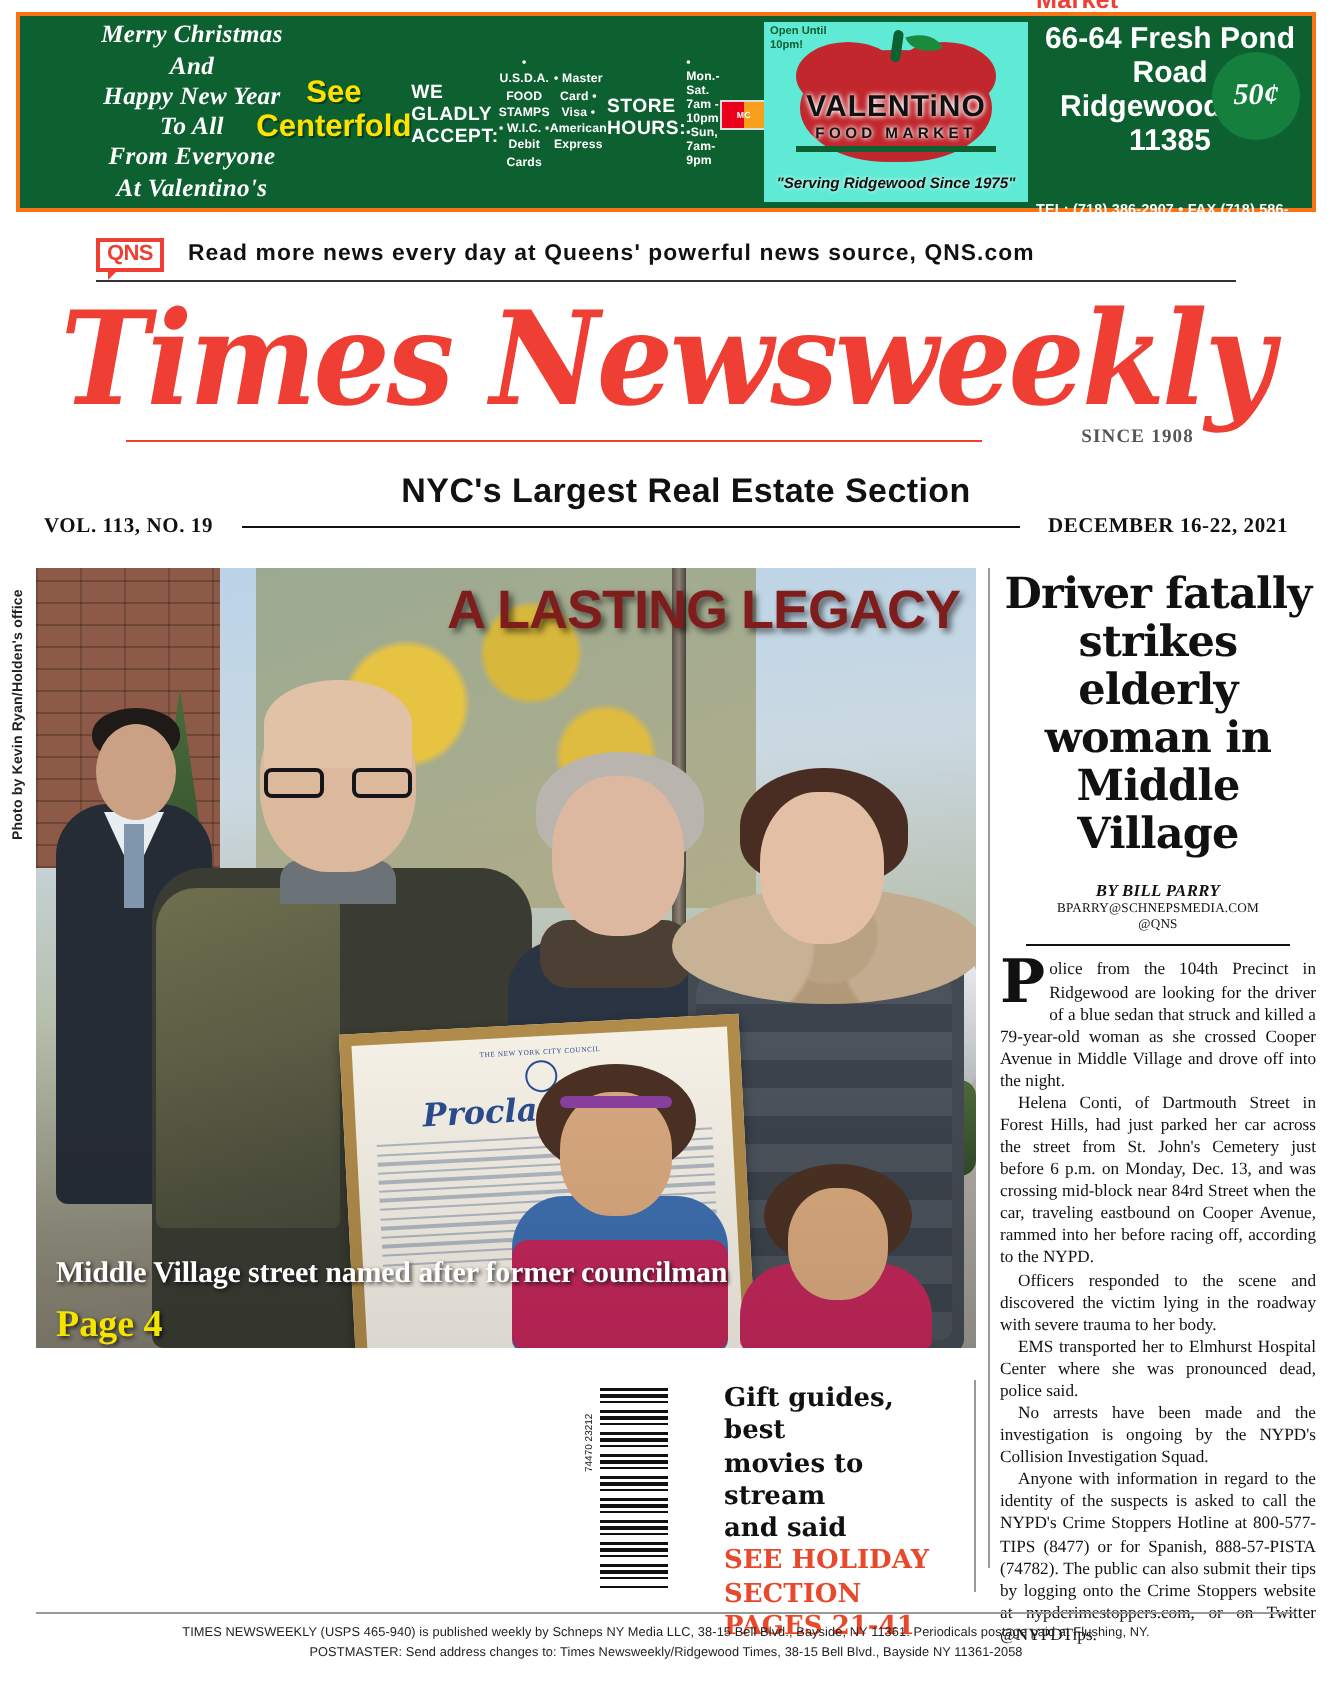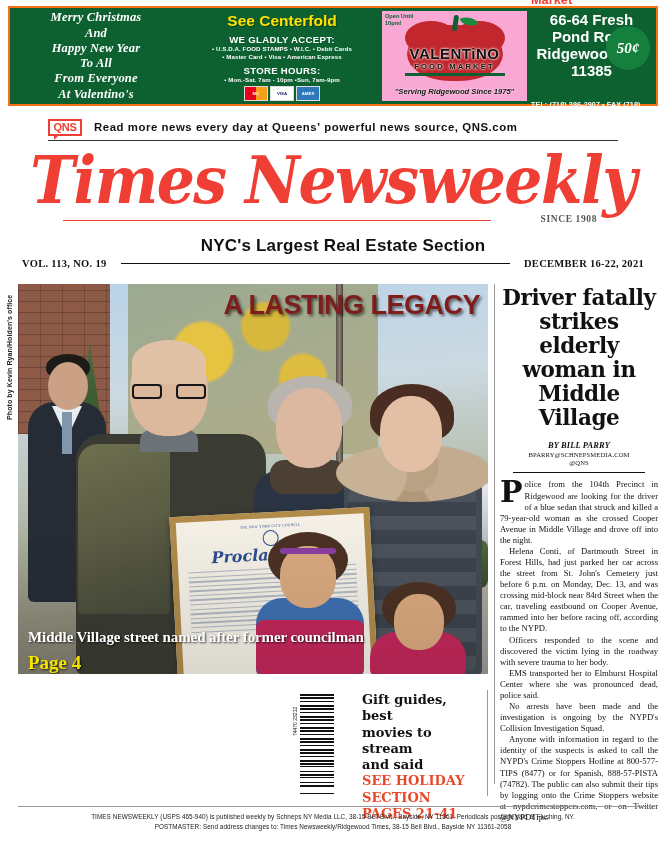--- a/index.html
+++ b/index.html
@@ -43,21 +43,21 @@
     font-weight: bold;
     font-size: 12.5px;
     line-height: 1.22;
     text-align: center;
     letter-spacing: .2px;
     padding: 0 4px;
     box-sizing: border-box;
   }
   .ad-col-2 {
     width: 200px;
-    display: flex; flex-direction: column;
+    display: flex; 
     align-items: center; justify-content: center;
     padding: 2px 2px 0;
     box-sizing: border-box;
   }
   .ad-centerfold {
     color: #ffe200;
     font-family: "Liberation Sans", sans-serif;
     font-weight: bold;
     font-size: 15.5px;
     line-height: 1.08;
@@ -108,22 +108,22 @@
     display: flex; align-items: center; justify-content: center;
     font-family: "Liberation Sans", sans-serif;
     font-weight: bold;
     overflow: hidden;
   }
   .card.mc { background: linear-gradient(90deg,#eb001b 50%,#f79e1b 50%); color:#fff; }
   .card.visa { background:#fff; color:#1a1f71; }
   .card.amex { background:#2e77bb; color:#fff; }
 
   .ad-col-3 {
-    width: 145px;
-    background: #f9a8d4;
+    width: 132px;
+    background: #5eead4;
     margin: 3px 0;
     position: relative;
     display: flex; flex-direction: column;
     align-items: center; justify-content: flex-start;
     overflow: hidden;
   }
   .open-until {
     position: absolute; left: 3px; top: 2px;
     font-family: "Liberation Sans", sans-serif;
     font-weight: bold;

